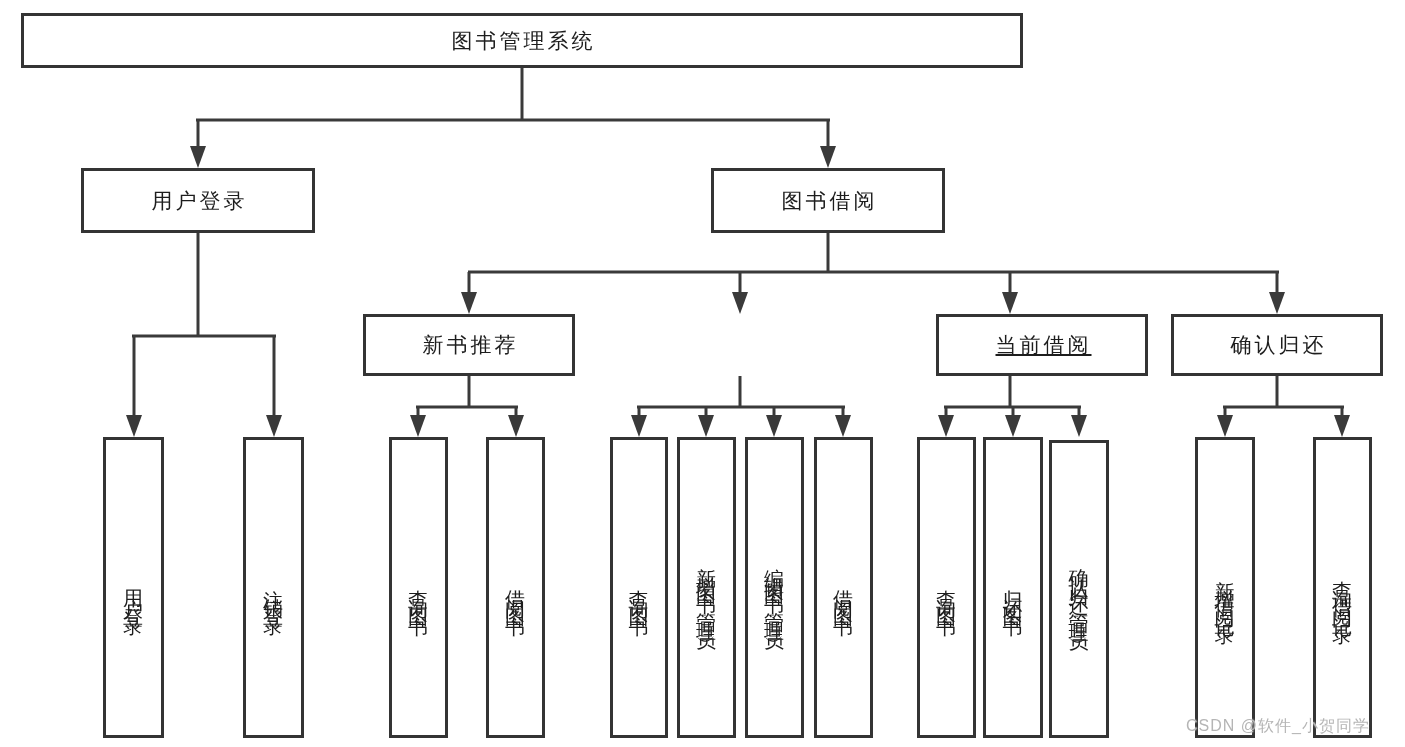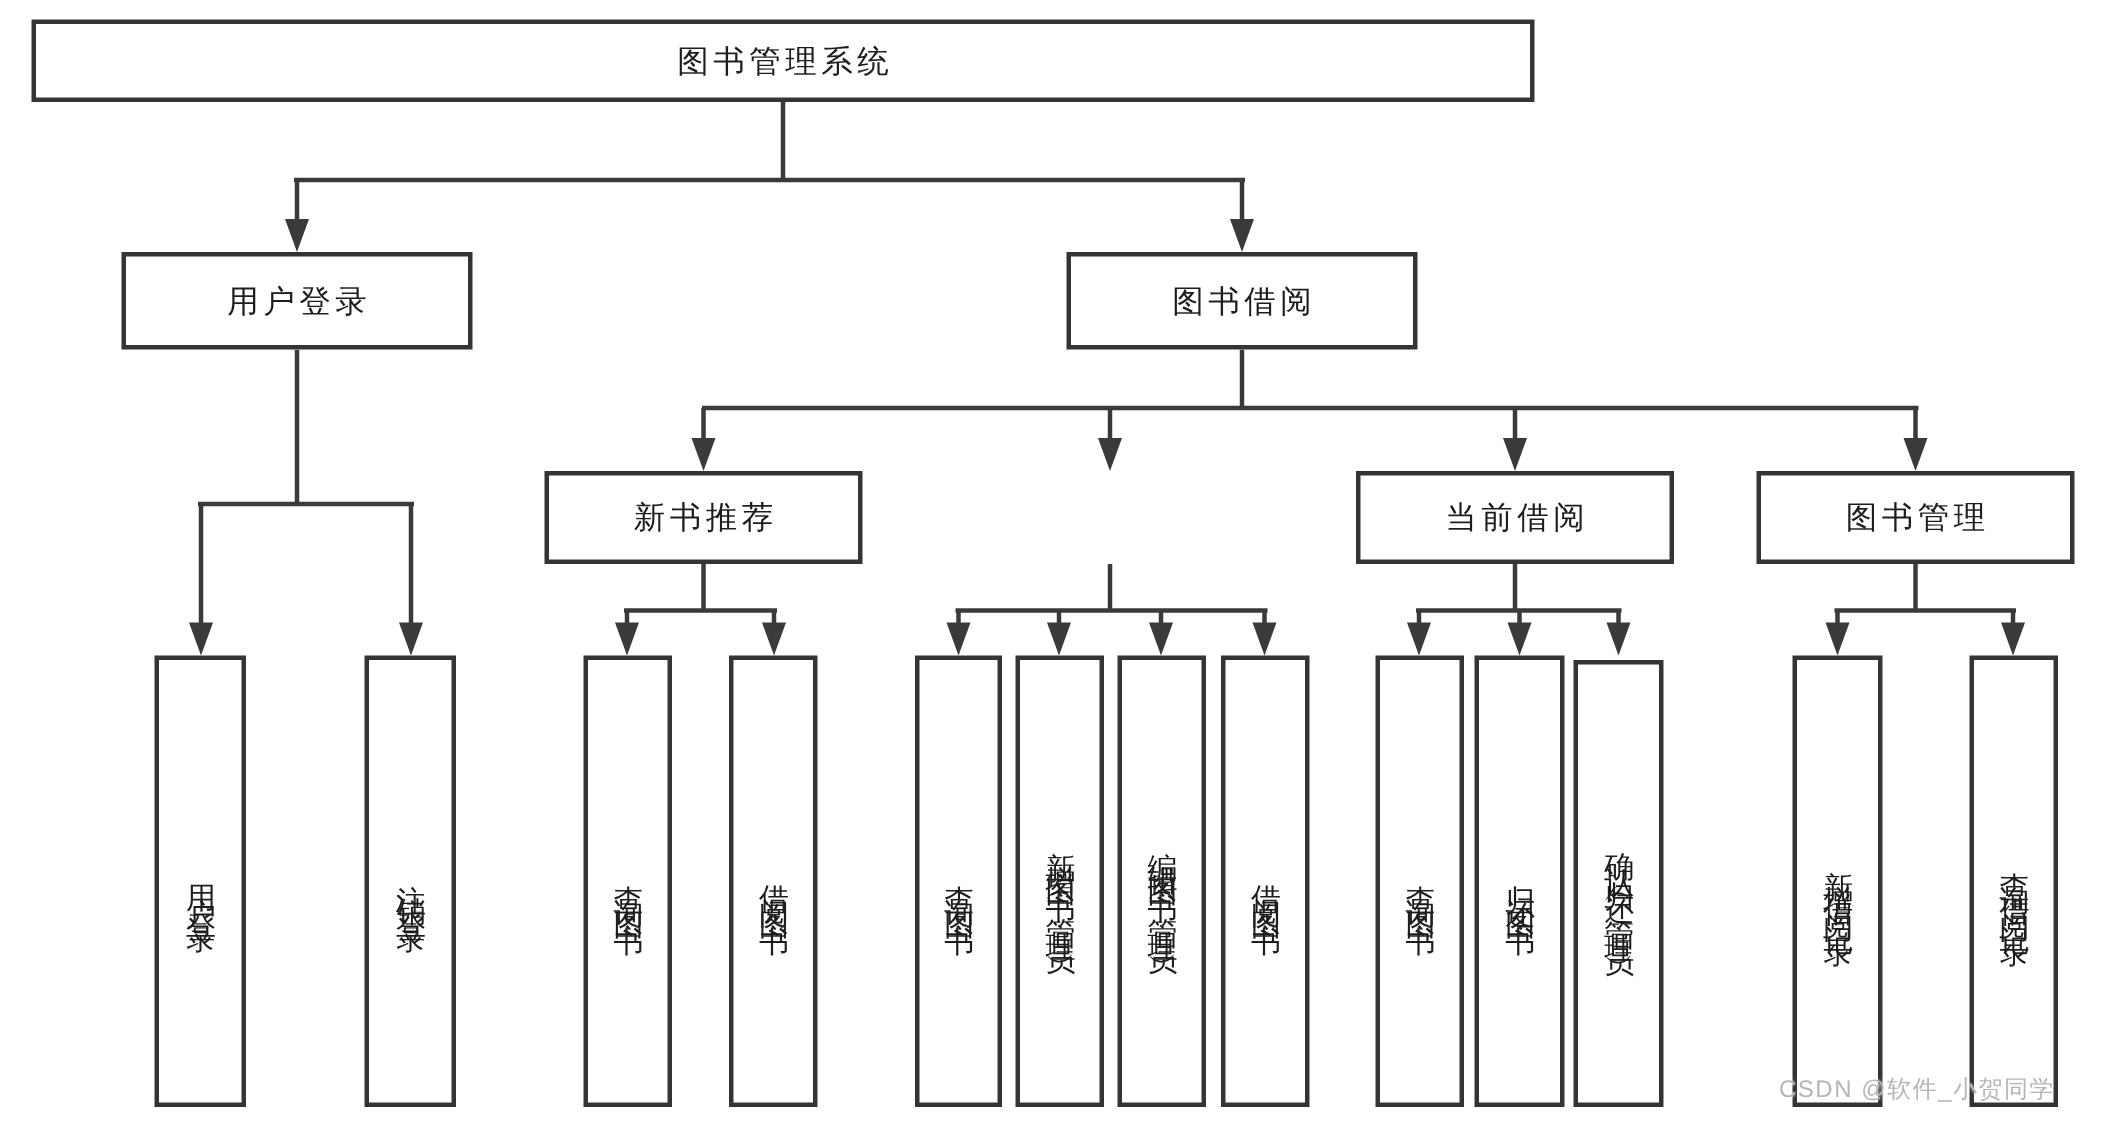--- a/index.html
+++ b/index.html
@@ -137,25 +137,25 @@
   <div class="hbox" style="left:81px; top:168px; width:234px; height:65px;">
     <span>用户登录</span>
   </div>
   <div class="hbox" style="left:711px; top:168px; width:234px; height:65px;">
     <span>图书借阅</span>
   </div>
 
   <div class="hbox" style="left:363px; top:314px; width:212px; height:62px;">
     <span>新书推荐</span>
   </div>
-  <div class="hbox" style="left:904px; top:314px; width:212px; height:62px;">
+  <div class="hbox" style="left:936px; top:314px; width:212px; height:62px;text-decoration:underline;">
     <span>当前借阅</span>
   </div>
   <div class="hbox" style="left:1171px; top:314px; width:212px; height:62px;">
-    <span>图书管理</span>
+    <span>确认归还</span>
   </div>
 
   <div class="vbox" style="left:103px; width:61px;">
     <span class="vlabel">用户登录</span>
   </div>
   <div class="vbox" style="left:243px; width:61px;">
     <span class="vlabel">注销登录</span>
   </div>
 
   <div class="vbox" style="left:389px; width:59px;">

